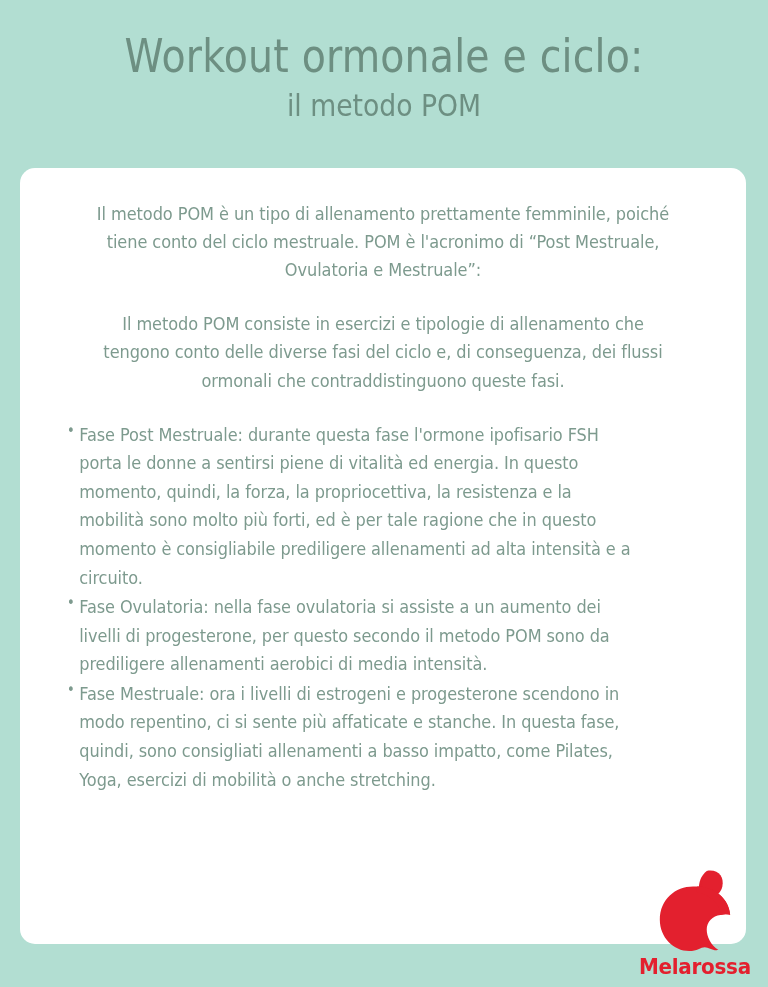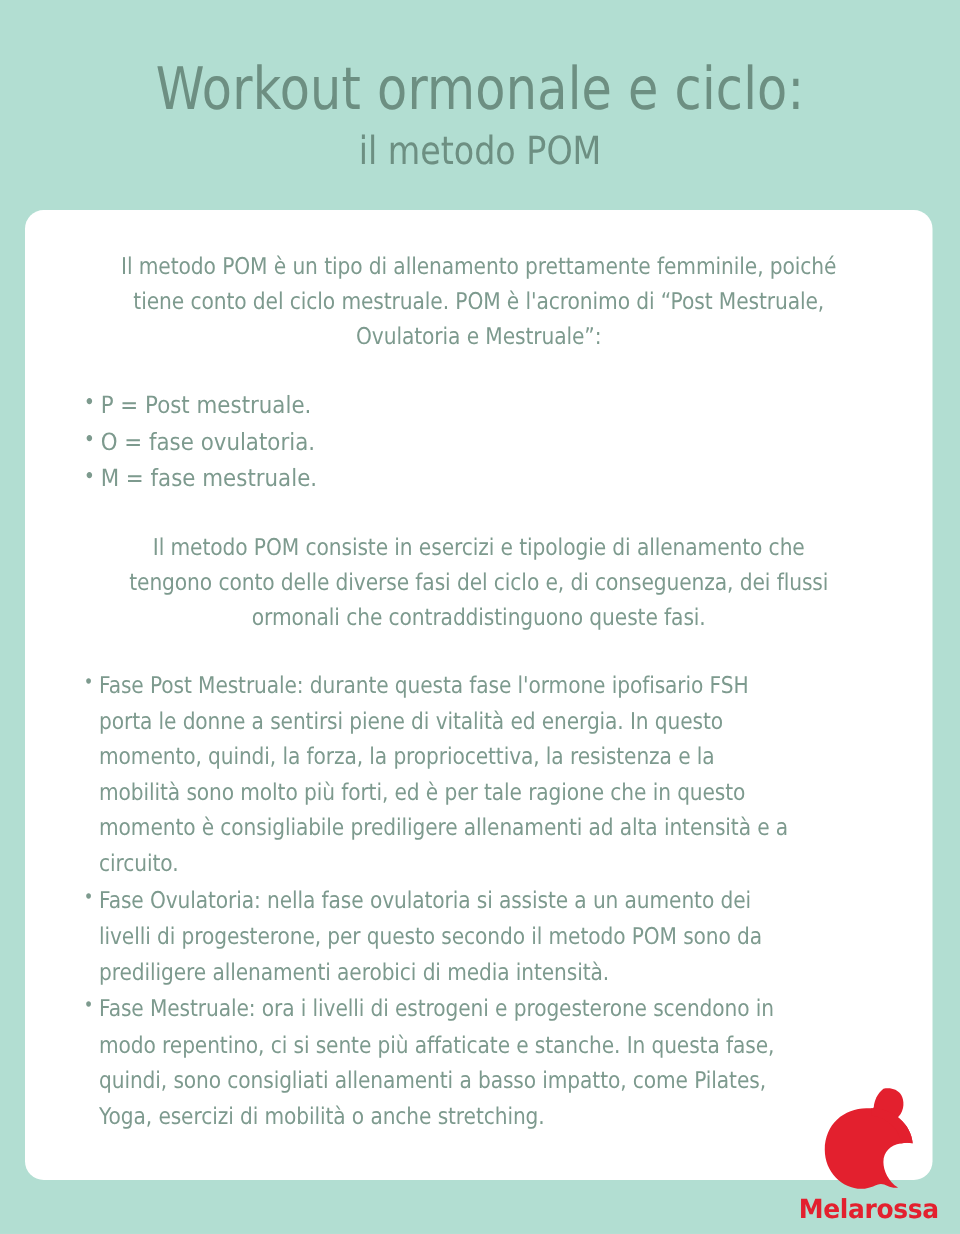--- a/index.html
+++ b/index.html
@@ -19,21 +19,21 @@
     overflow: hidden;
   }
 
   
   .header {
     position: absolute;
     top: 0; left: 0;
     width: 768px;
     height: 168px;
     text-align: center;
-    padding-top: 46px;
+    padding-top: 30px;
   }
   .title {
     font-family: "DejaVu Sans", sans-serif;
     font-size: 47px;
     font-weight: 400;
     color: #6d8f82;
     letter-spacing: 0.2px;
     line-height: 1.12;
     transform: scaleX(0.84);
     transform-origin: center top;
@@ -134,21 +134,20 @@
     color: #7d9a8e;
     font-size: 15px;
   }
 
   
   .logo {
     position: absolute;
     right: 14px;
     bottom: 8px;
     width: 118px;
-    text-align: center;
     z-index: 5;
   }
   .logo-apple { width: 100%; height: 86px; display:block; }
   .logo-word {
     font-family: "DejaVu Sans", sans-serif;
     font-weight: bold;
     font-size: 21px;
     color: #e3202e;
     letter-spacing: -0.3px;
     margin-top: 2px;
@@ -163,25 +162,20 @@
   <div class="header">
     <div class="title">Workout ormonale e ciclo:</div>
     <div class="subtitle">il metodo POM</div>
   </div>
 
   <div class="card">
     <div class="card-inner">
 
       <p class="para intro">Il metodo POM è un tipo di allenamento prettamente femminile, poiché tiene conto del ciclo mestruale. POM è l'acronimo di “Post Mestruale, Ovulatoria e Mestruale”:</p>
 
-      <ul class="simple-list">
-        <li>P = Post mestruale.</li>
-        <li>O = fase ovulatoria.</li>
-        <li>M = fase mestruale.</li>
-      </ul>
 
       <p class="para mid">Il metodo POM consiste in esercizi e tipologie di allenamento che tengono conto delle diverse fasi del ciclo e, di conseguenza, dei flussi ormonali che contraddistinguono queste fasi.</p>
 
       <ul class="phase-list">
         <li>Fase Post Mestruale: durante questa fase l'ormone ipofisario FSH porta le donne a sentirsi piene di vitalità ed energia. In questo momento, quindi, la forza, la propriocettiva, la resistenza e la mobilità sono molto più forti, ed è per tale ragione che in questo momento è consigliabile prediligere allenamenti ad alta intensità e a circuito.</li>
         <li>Fase Ovulatoria: nella fase ovulatoria si assiste a un aumento dei livelli di progesterone, per questo secondo il metodo POM sono da prediligere allenamenti aerobici di media intensità.</li>
         <li>Fase Mestruale: ora i livelli di estrogeni e progesterone scendono in modo repentino, ci si sente più affaticate e stanche. In questa fase, quindi, sono consigliati allenamenti a basso impatto, come Pilates, Yoga, esercizi di mobilità o anche stretching.</li>
       </ul>
 
     </div>

